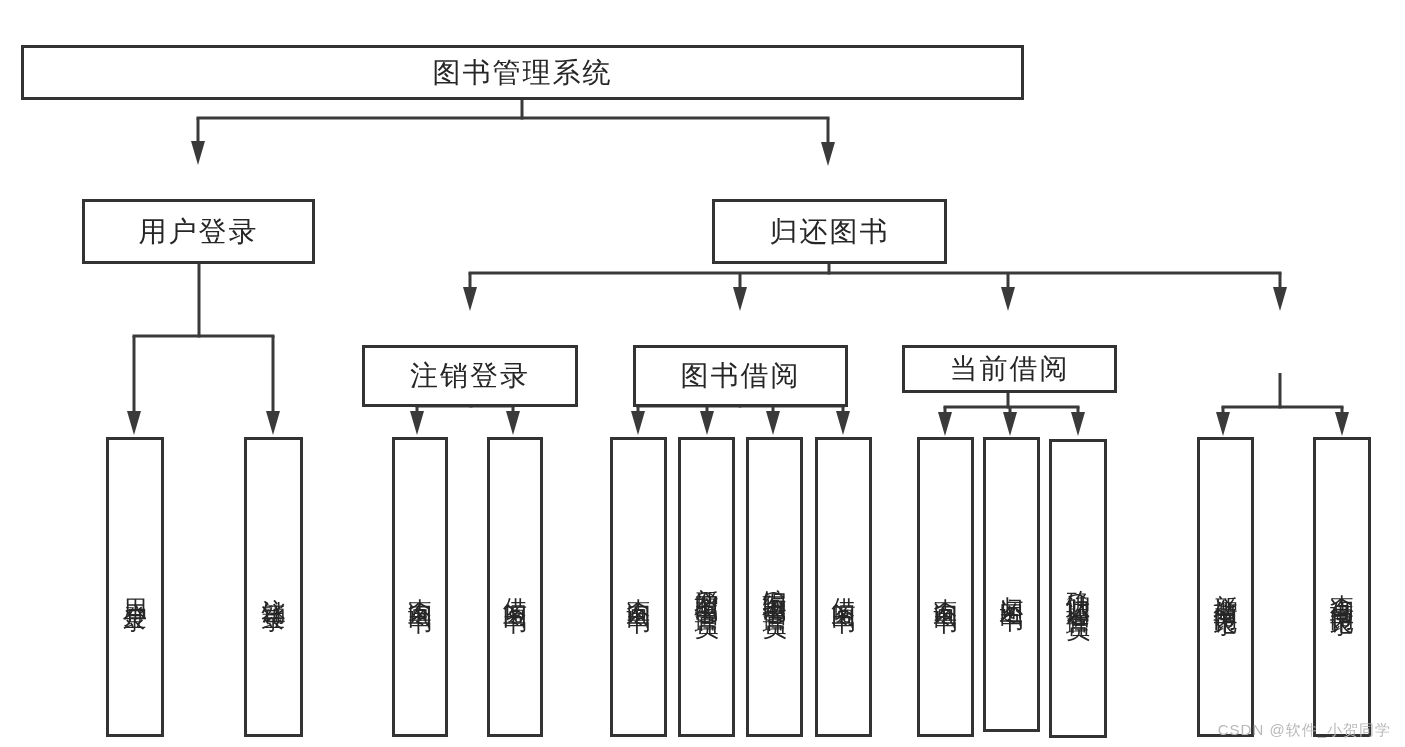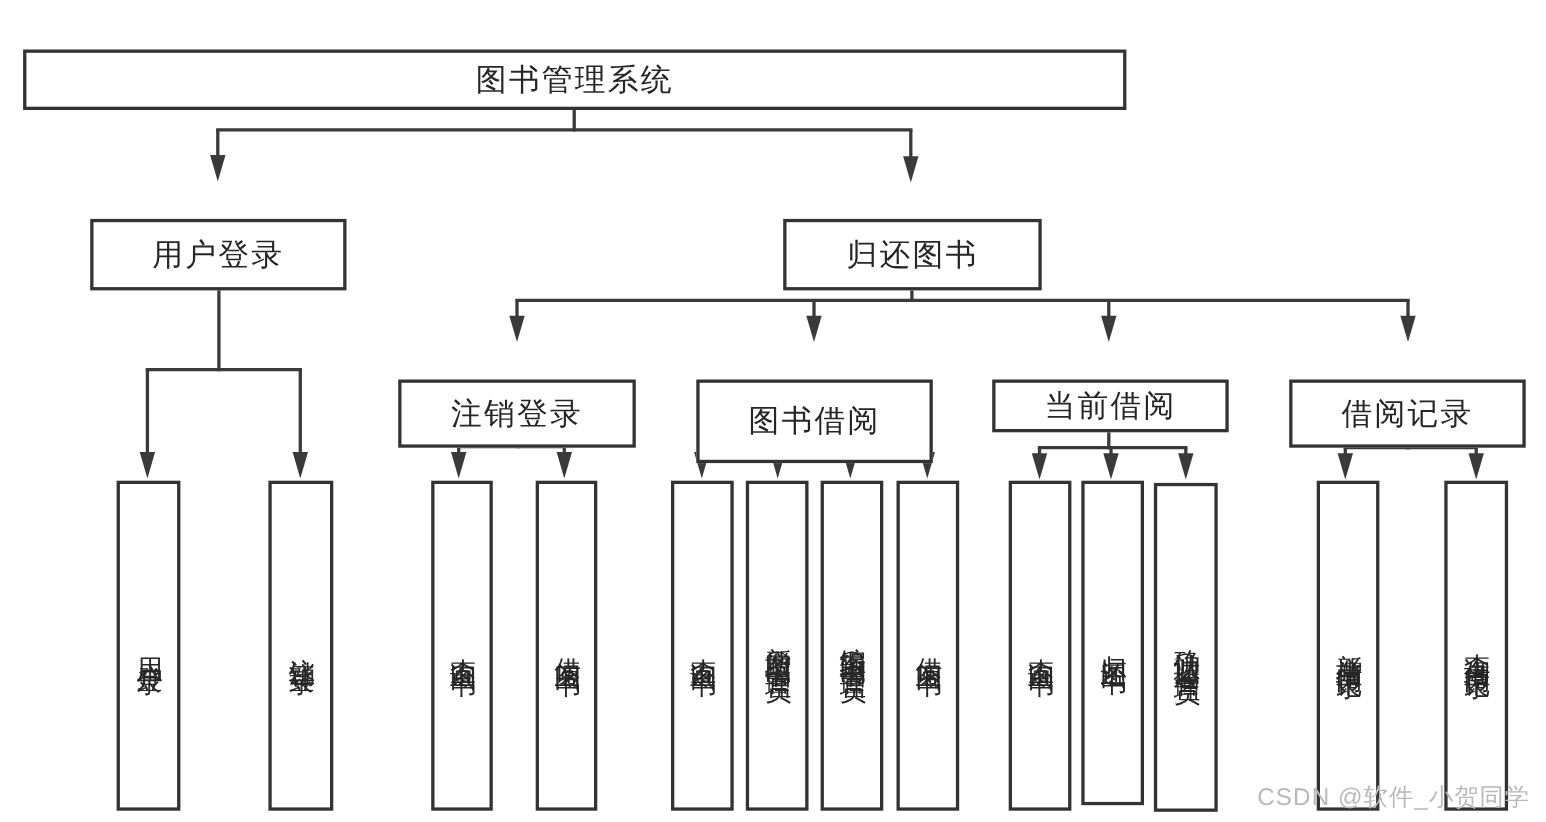--- a/index.html
+++ b/index.html
@@ -31,21 +31,21 @@
   }
   .h{font-size:28px;letter-spacing:2px;white-space:nowrap;margin-top:32px;}
   .v{
     writing-mode:vertical-rl;
     font-size:24px;letter-spacing:4px;
     line-height:1;
   }
   .watermark{
     position:absolute;
     right:14px;bottom:7px;
-    font-size:22px;
+    font-size:15px;
     color:var(--wm-color);
     letter-spacing:1px;
     white-space:nowrap;
     z-index:5;
   }
 </style>
 </head>
 <body>
 
 <div class="diagram">
@@ -133,28 +133,25 @@
   <div class="box h" style="left:82px;top:167px;width:233px;height:65px">
     <span>用户登录</span>
   </div>
   <div class="box h" style="left:712px;top:167px;width:235px;height:65px">
     <span>归还图书</span>
   </div>
 
   <div class="box h" style="left:362px;top:313px;width:216px;height:62px">
     <span>注销登录</span>
   </div>
-  <div class="box h" style="left:633px;top:313px;width:215px;height:76px">
+  <div class="box h" style="left:633px;top:313px;width:215px;height:62px">
     <span>图书借阅</span>
   </div>
   <div class="box h" style="left:902px;top:313px;width:215px;height:48px">
     <span>当前借阅</span>
-  </div>
-  <div class="box h" style="left:1172px;top:313px;width:215px;height:62px">
-    <span>借阅记录</span>
   </div>
 
   <div class="box v" style="left:106px;top:437px;width:58px;height:300px">
     <span>用户登录</span>
   </div>
   <div class="box v" style="left:244px;top:437px;width:59px;height:300px">
     <span>注销登录</span>
   </div>
 
   <div class="box v" style="left:392px;top:437px;width:56px;height:300px">

